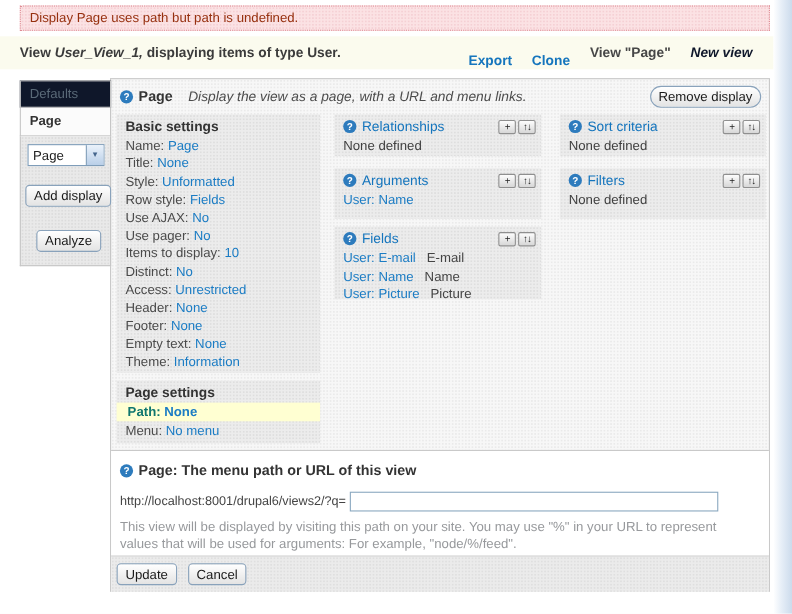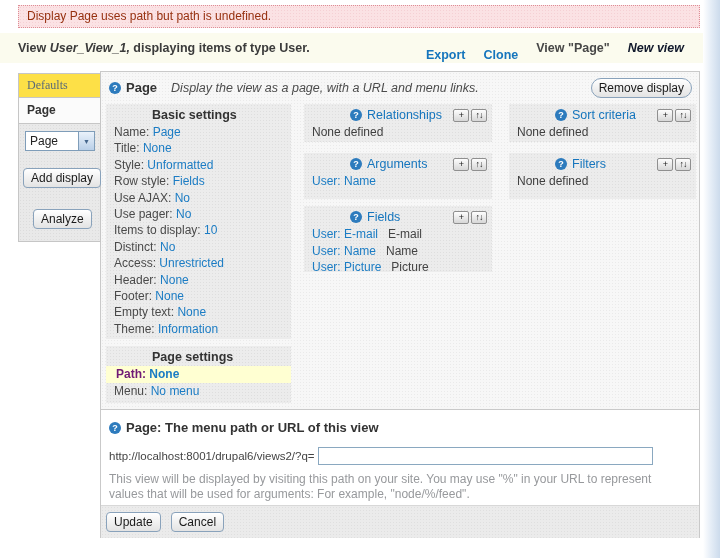--- a/index.html
+++ b/index.html
@@ -40,21 +40,21 @@
   .info-links { position:absolute; right:22px; display:flex; gap:18px; align-items:center; }
   .ln-blue { color:#1575bd; text-decoration:none; font-weight:bold; font-size:12.5px; cursor:pointer;margin-top:13px; }
   .ln-dark { color:#474747; text-decoration:none; font-weight:bold; font-size:12.5px; cursor:pointer; }
   .ln-orange { color:#0f172a; font-style:italic; text-decoration:none; font-weight:bold; font-size:12.5px; cursor:pointer; }
   
   .sidebar { position:absolute; left:18px; top:73px; width:83px; z-index:5; }
   .tab {
     border:1px solid #c6c6c6; font-size:12px; padding:0 0 0 8px;
     height:25px; line-height:23px; cursor:pointer;
   }
-  .tab-defaults { background:#fde047; color:#5a6a78;font-family:Liberation Serif, serif; }
+  .tab-defaults { background:#0f172a; color:#5a6a78; }
   .tab-page { background:#fbfbfb; color:#333; font-weight:bold; height:26px; line-height:24px; border-top:none; }
   .side-panel {
     position:relative; border:1px solid #c6c6c6; border-top:none;
     height:118px; background-color:#e9e9e9; --dot:#dcdcdc;
   }
   .select {
     position:absolute; left:6px; top:7px; width:70px; height:20px;
     background:#fff; border:1px solid #7f9db9; display:flex; align-items:center;
     cursor:pointer; font-size:12px;
   }
@@ -82,37 +82,37 @@
   .help-icon {
     display:inline-flex; width:12px; height:12px; border-radius:50%;
     background:#2d7bbd; color:#fff; font-size:9px; font-weight:bold;
     align-items:center; justify-content:center; margin-right:5px; flex:0 0 auto;
   }
   .display-title { font-size:13px; font-weight:bold; color:#333; }
   .display-desc { font-size:12.5px; font-style:italic; color:#4c4c4c; margin-left:14px; }
   .btn-remove { position:absolute; right:7px; top:6px;border-radius:10px; }
   
   .vbox { position:absolute; background-color:#ececec; --dot:#dedede; }
-  .vbox-head { padding:4px 4px 2px 8px; display:flex; align-items:center;margin-left:38px; }
+  .vbox-head { padding:4px 4px 2px 8px; display:flex; align-items:center; }
   .box-title-plain { font-size:12.5px; font-weight:bold; color:#333; }
   .cat-title { font-size:12.5px; font-weight:normal; color:#1575bd; text-decoration:none; cursor:pointer; }
   .mini-btns { position:absolute; right:5px; top:5px; display:flex; gap:2px; }
   .mini {
     width:16px; height:13px; border:1px solid #8f8f8f; border-radius:2px;
     background:linear-gradient(#fdfdfd,#d7d7d7); color:#222;
     font-size:9px; line-height:11px; text-align:center; cursor:pointer;
     letter-spacing:-1px;
   }
   .bs-row { font-size:12px; line-height:16.4px; padding-left:8px; color:#4a4a4a; white-space:nowrap; }
   .bs-row a, .cat-row a { color:#1b7cc4; text-decoration:none; cursor:pointer; }
   .cat-row { font-size:12px; line-height:16.5px; padding-left:8px; white-space:nowrap; }
   .cat-empty { font-size:12px; padding:1px 0 0 8px; color:#3f3f3f; }
   .fld-label { color:#444; margin-left:10px; }
   .path-row { background:#ffffd2; font-size:12px; line-height:16.5px; padding-left:10px; font-weight:bold; }
-  .path-row .plabel { color:#701a75; }
+  .path-row .plabel { color:#0f766e; }
   .path-row a { color:#1b7cc4; text-decoration:none; cursor:pointer; }
   .menu-row { font-size:12px; line-height:16.5px; padding-left:8px; color:#4a4a4a; }
   .menu-row a { color:#1b7cc4; text-decoration:none; cursor:pointer; }
   
   .box-basic   { left:5px;   top:32px;  width:185px; height:235px; }
   .box-pageset { left:5px;   top:274px; width:185px; height:57px; }
   .box-rel     { left:203px; top:32px;  width:188px; height:38px; }
   .box-arg     { left:203px; top:81px;  width:188px; height:46px; }
   .box-fields  { left:203px; top:134px; width:188px; height:66px; }
   .box-sort    { left:408px; top:32px;  width:187px; height:38px; }

